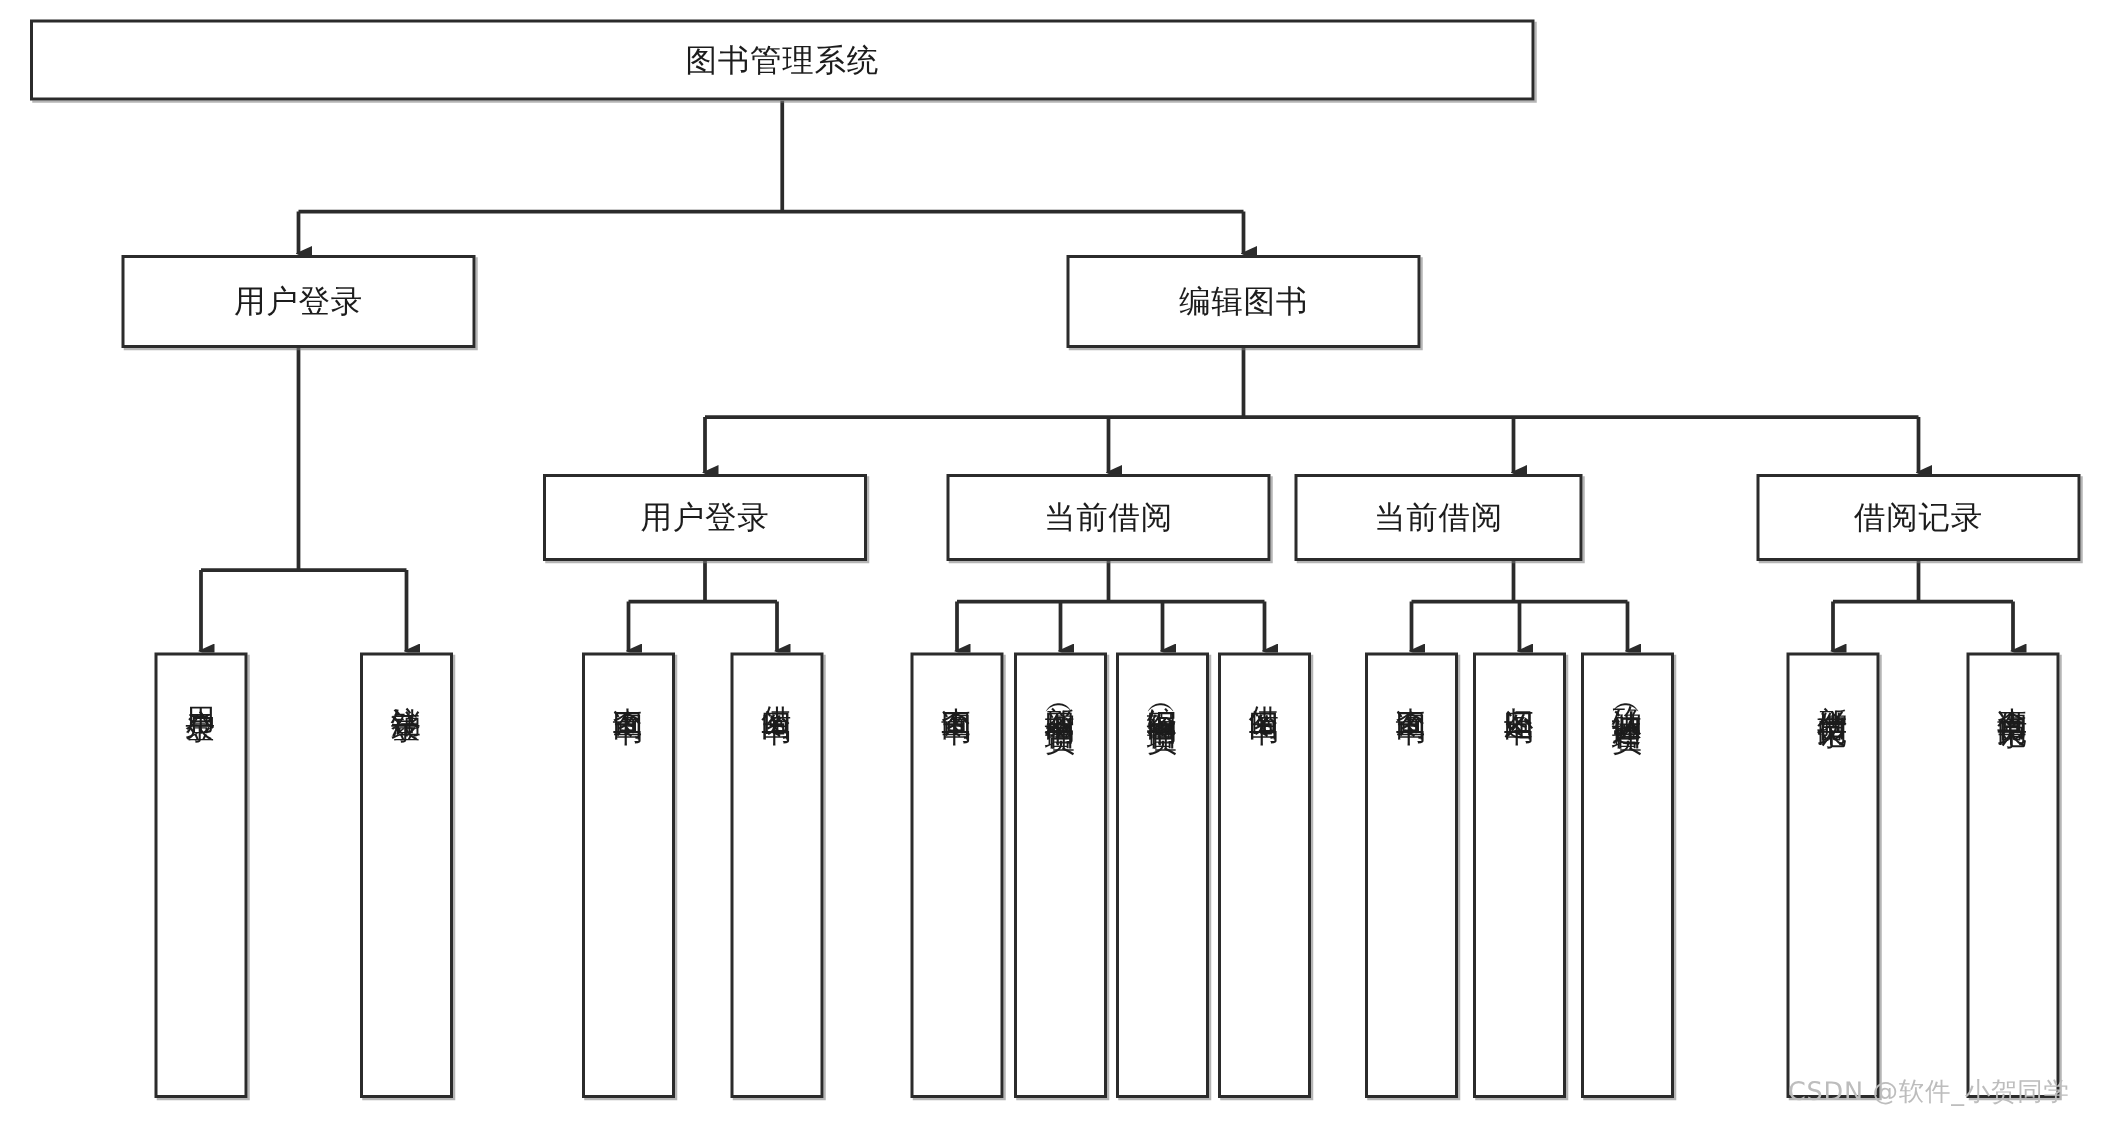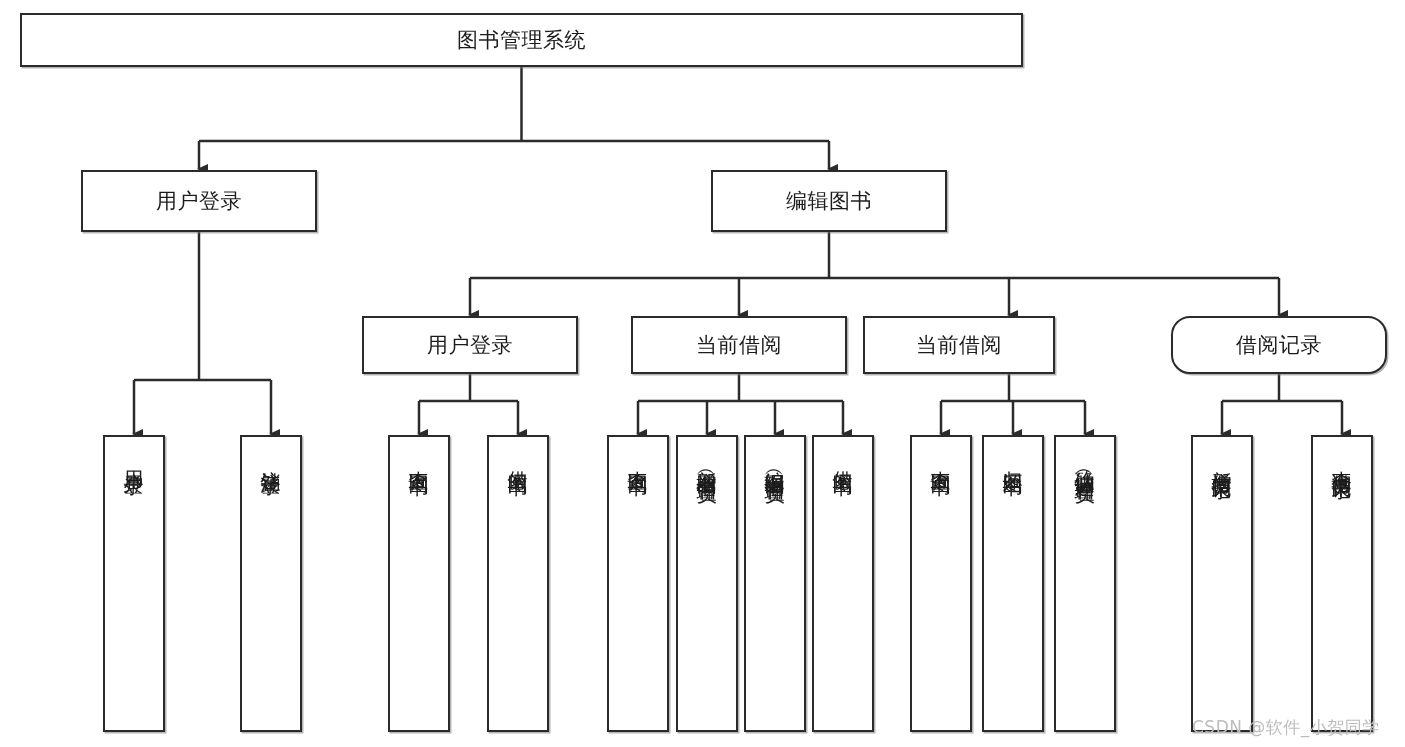--- a/index.html
+++ b/index.html
@@ -130,21 +130,21 @@
 
   <div class="node-box" style="left: 362px; top: 316px; width: 216px; height: 58px;">
     <span class="node-label">用户登录</span>
   </div>
   <div class="node-box" style="left: 631px; top: 316px; width: 216px; height: 58px;">
     <span class="node-label">当前借阅</span>
   </div>
   <div class="node-box" style="left: 863px; top: 316px; width: 192px; height: 58px;">
     <span class="node-label">当前借阅</span>
   </div>
-  <div class="node-box" style="left: 1171px; top: 316px; width: 216px; height: 58px; border-radius: 19px;">
+  <div class="node-box" style="left: 1171px; top: 316px; width: 216px; height: 58px;">
     <span class="node-label">借阅记录</span>
   </div>
 
   <div class="node-box vertical" style="left: 103px; top: 435px; width: 62px; height: 297px;">
     <span class="node-label">用户登录</span>
   </div>
   <div class="node-box vertical" style="left: 240px; top: 435px; width: 62px; height: 297px;">
     <span class="node-label">注销登录</span>
   </div>
   <div class="node-box vertical" style="left: 388px; top: 435px; width: 62px; height: 297px;">

